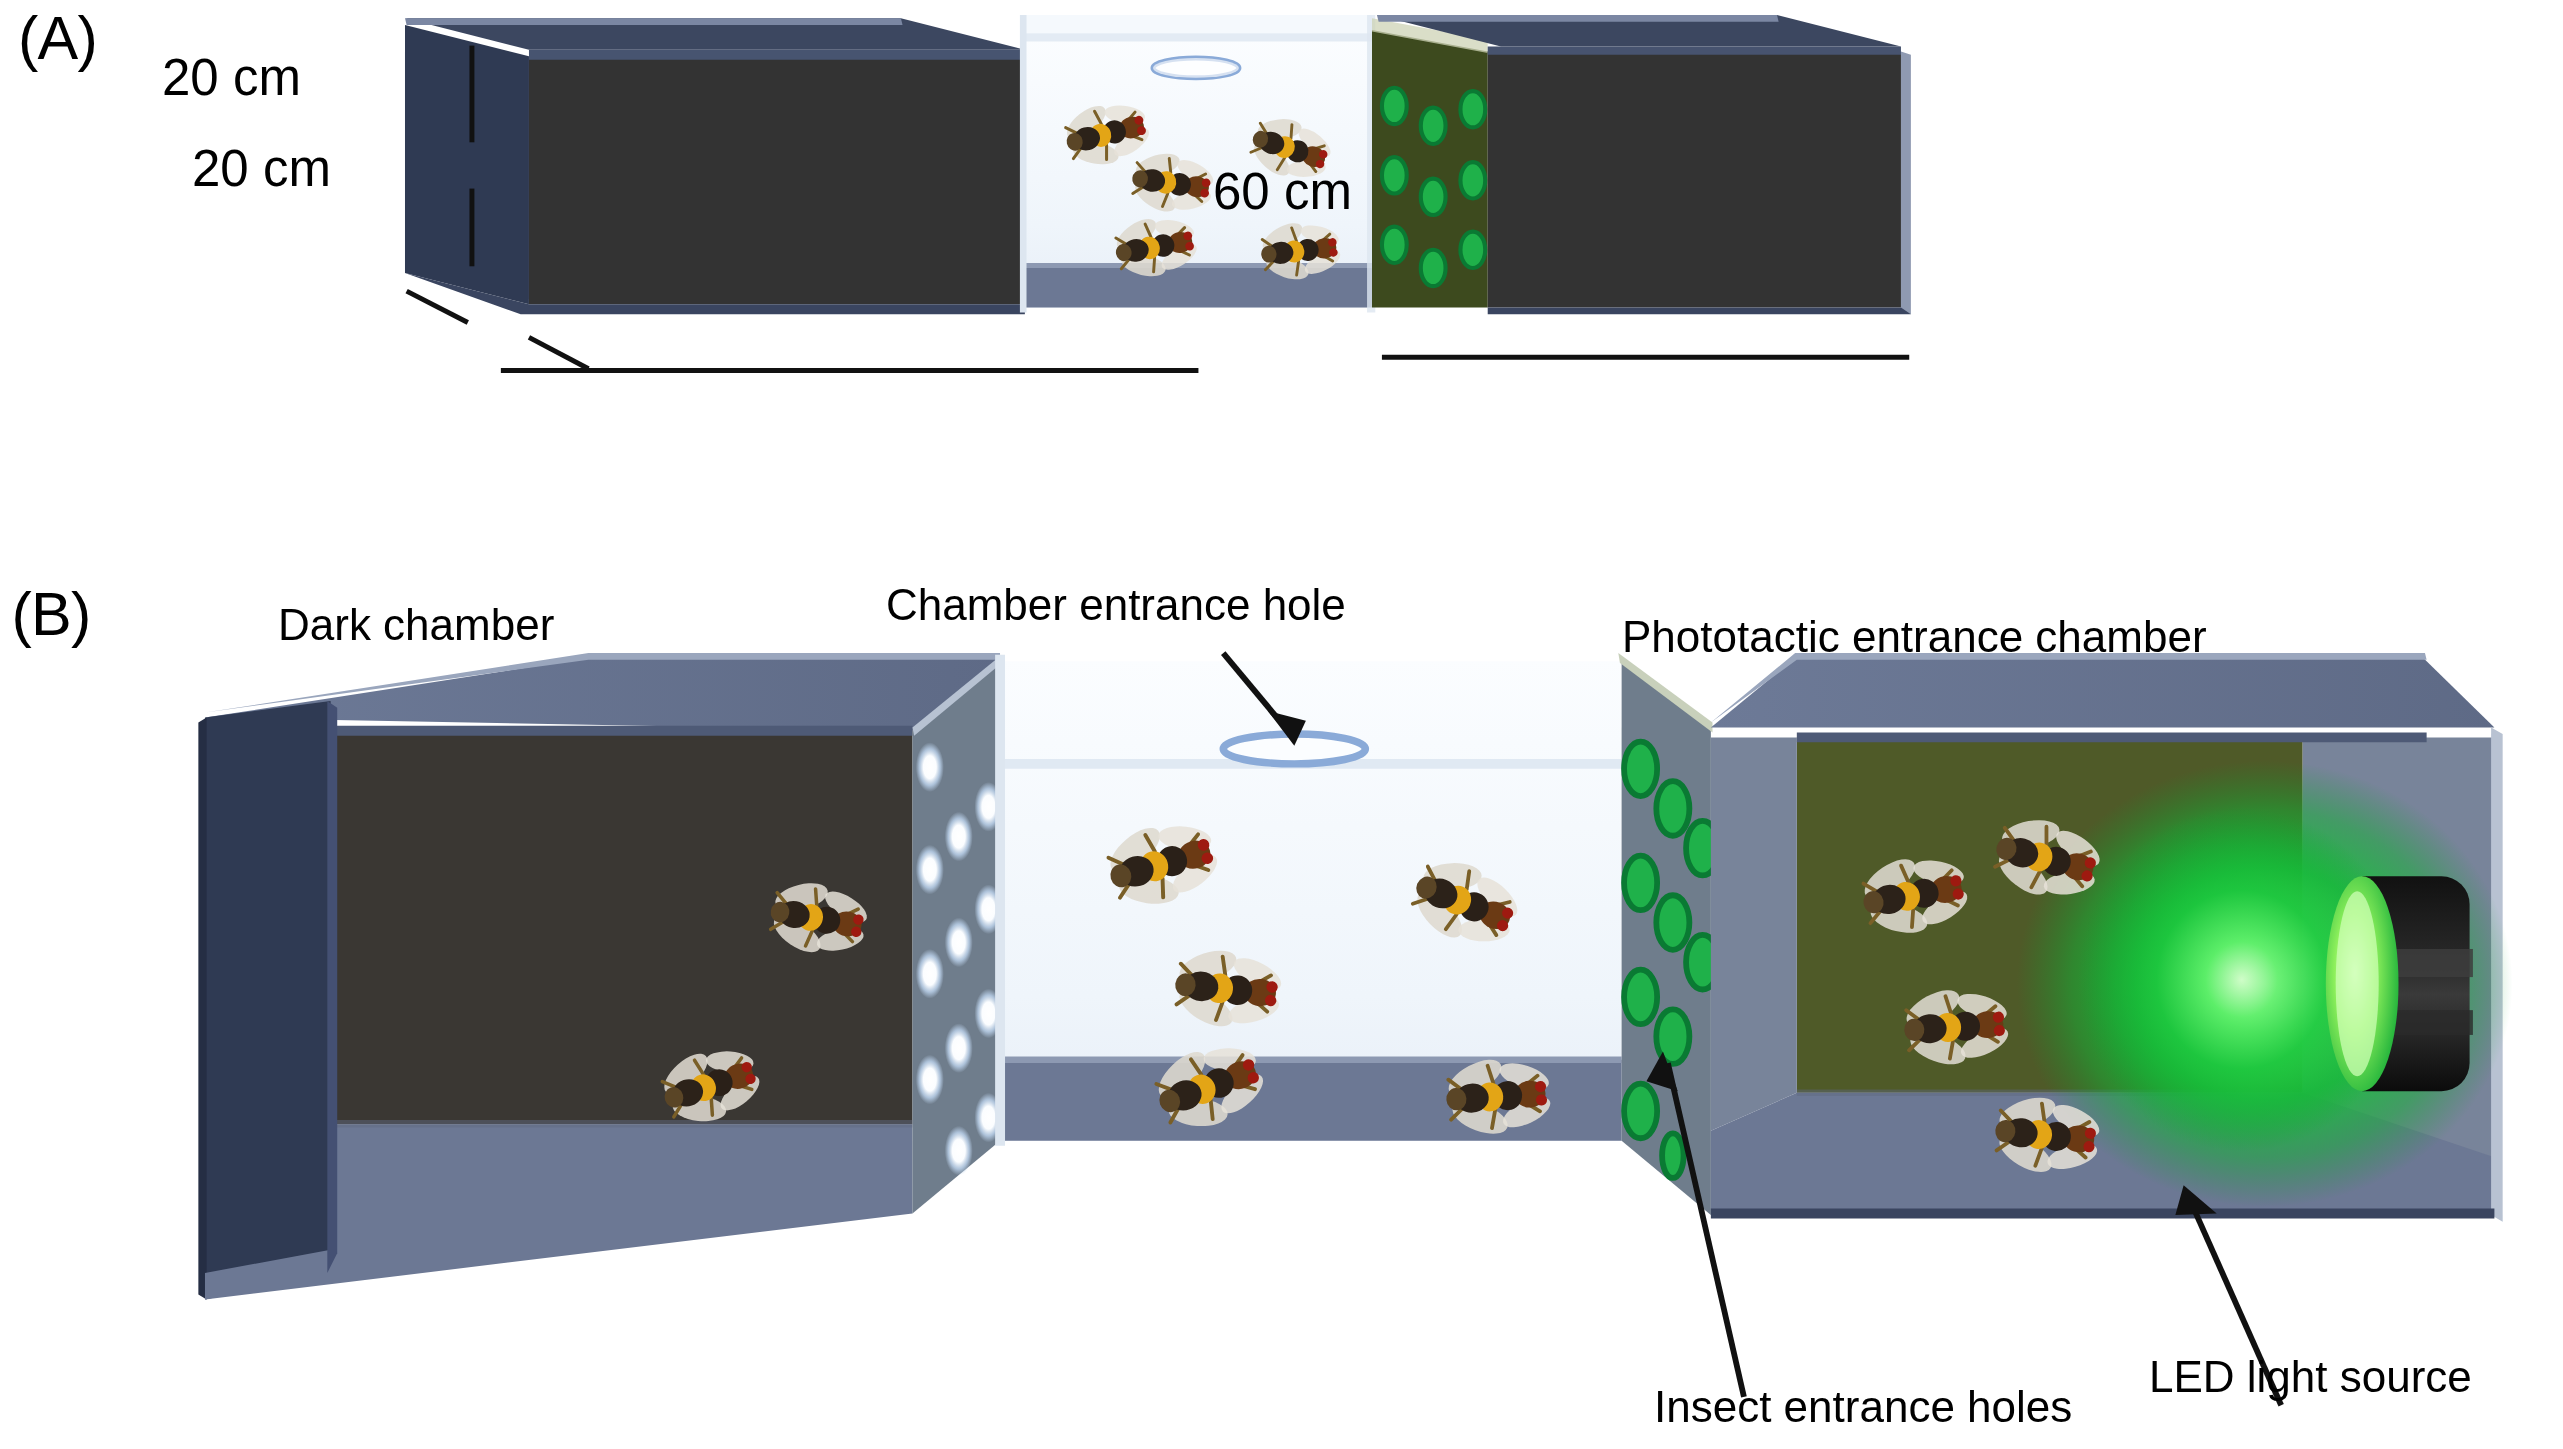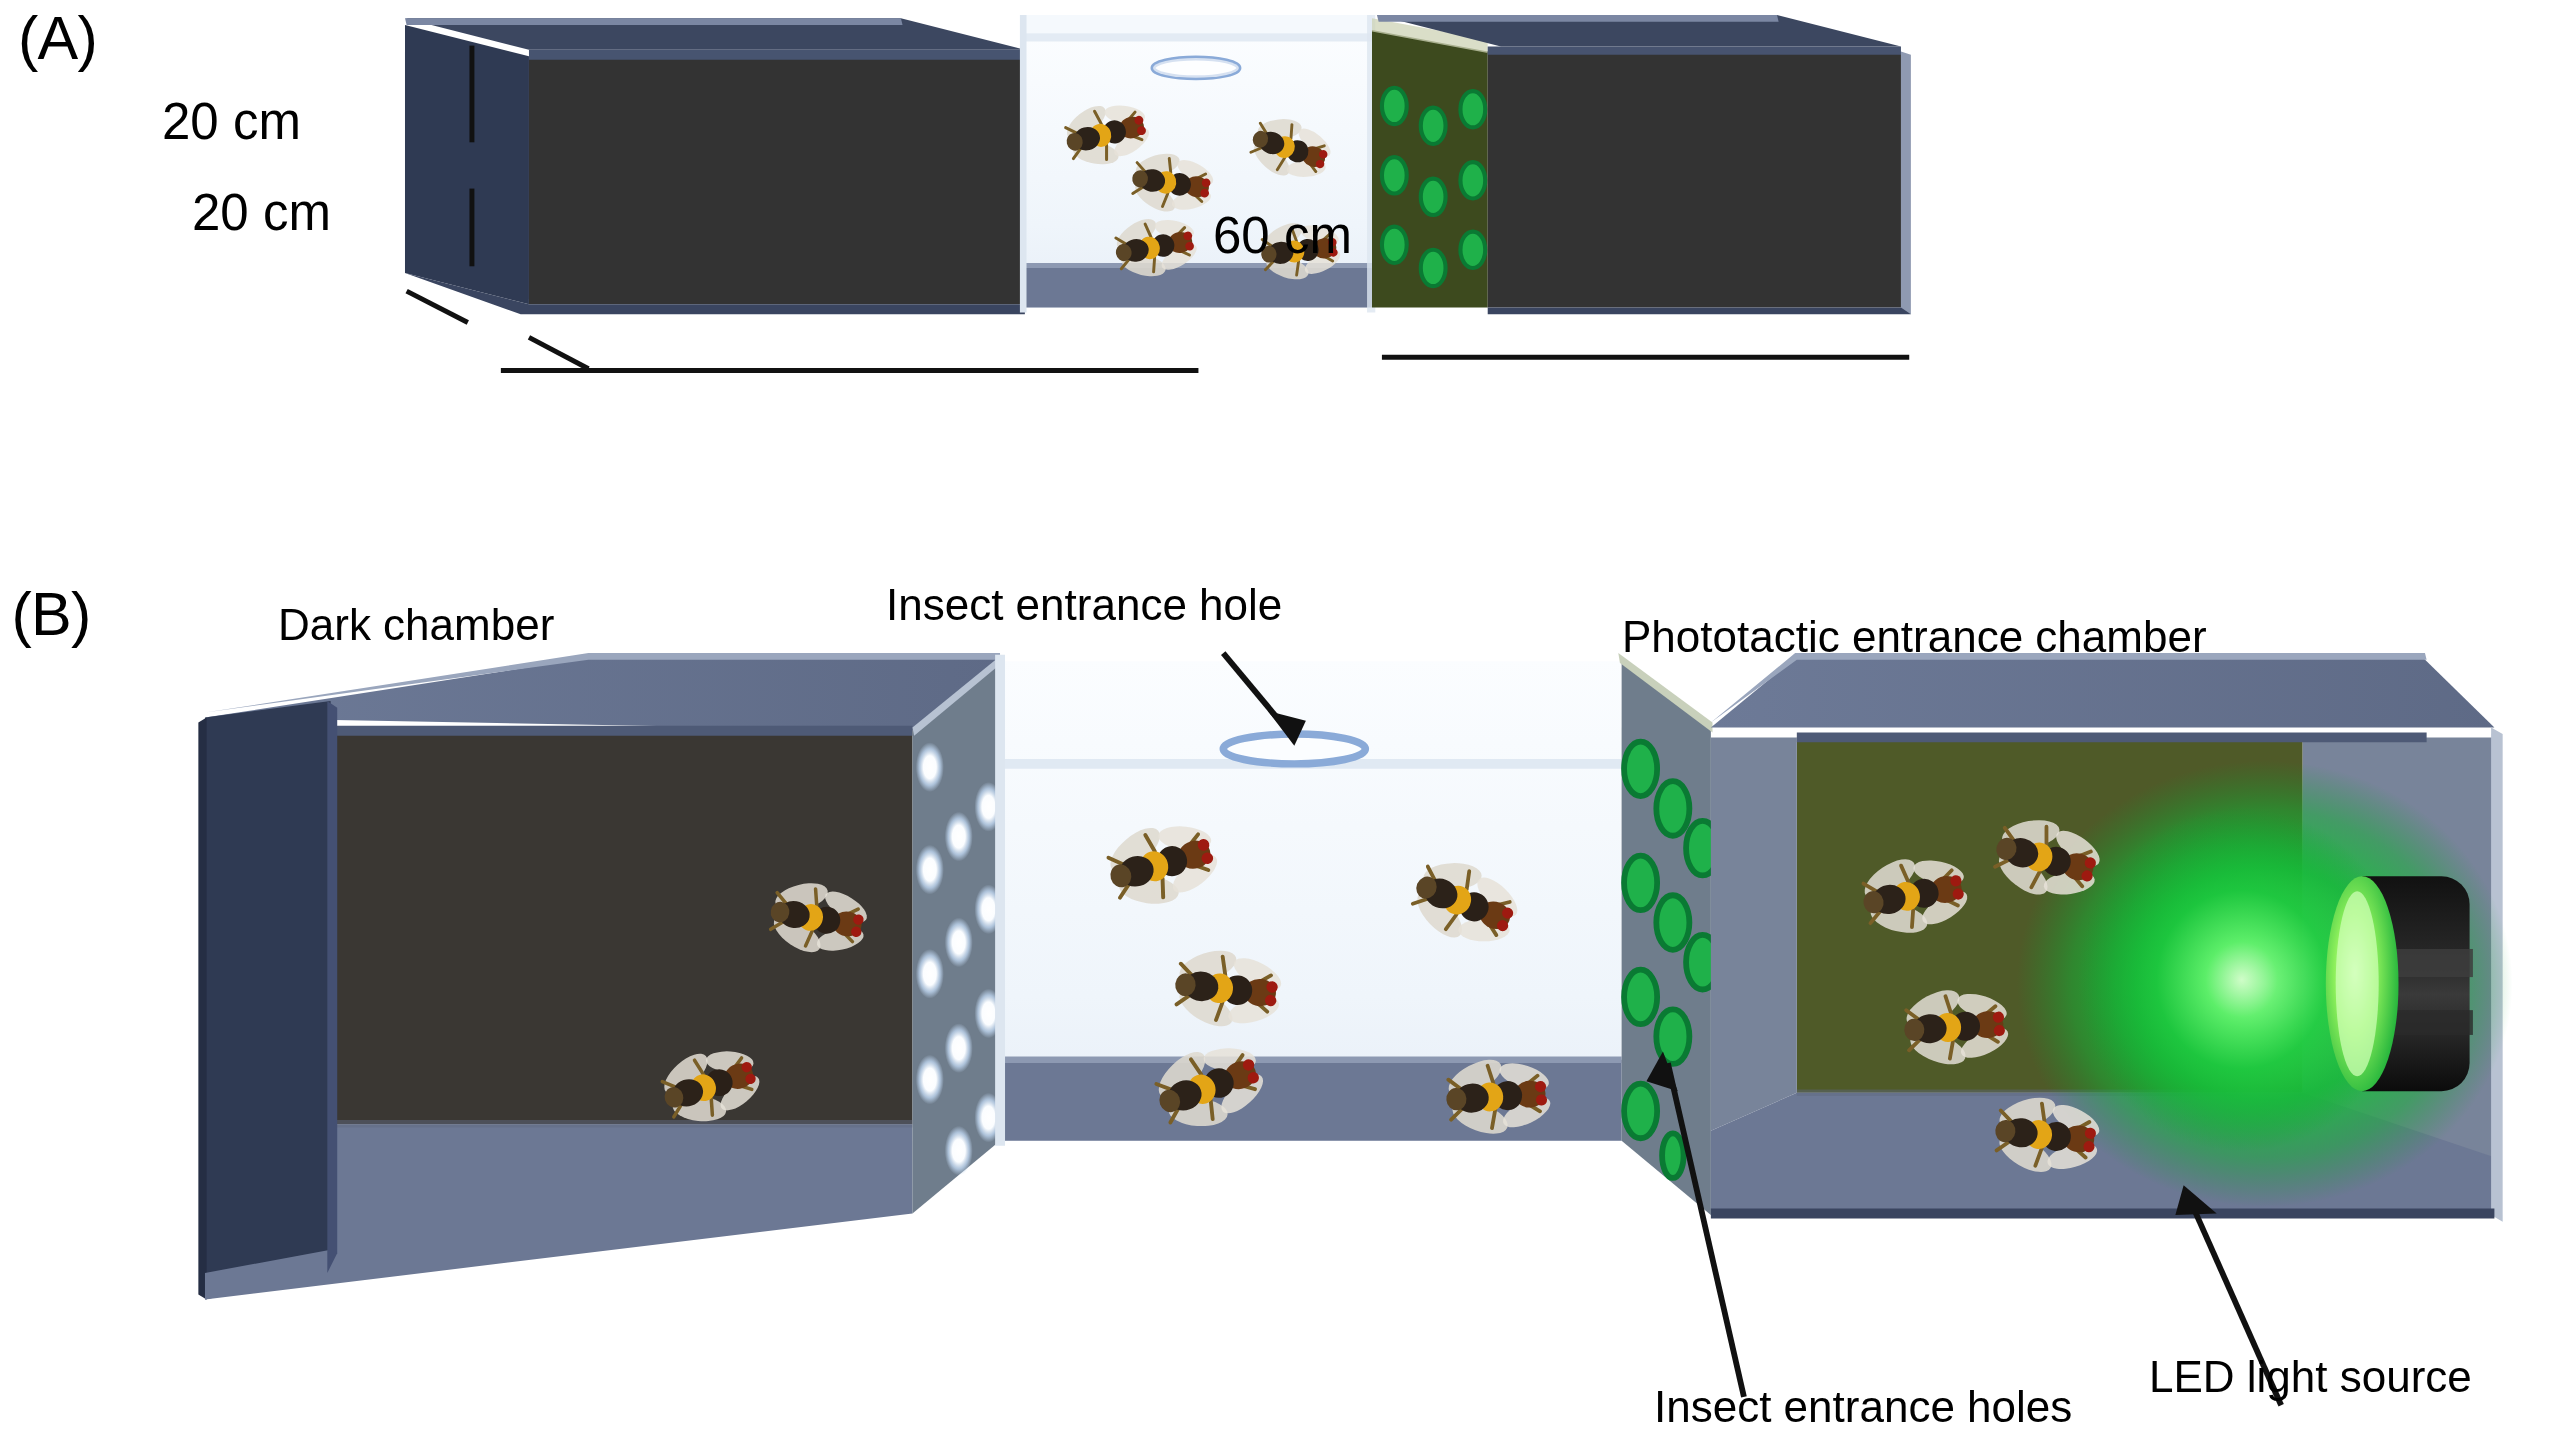--- a/index.html
+++ b/index.html
@@ -4,21 +4,21 @@
 <title>Phototactic Response Apparatus Diagram</title>
 <style>
   html,body{margin:0;padding:0;background:#ffffff;}
   body{width:2563px;height:1450px;position:relative;overflow:hidden;
        font-family:"Liberation Sans","DejaVu Sans",sans-serif;}
   .stage{position:absolute;inset:0;}
   svg.diagram{position:absolute;left:0;top:0;width:2563px;height:1450px;display:block;}
   .lbl{position:absolute;color:#000;white-space:nowrap;font-weight:400;
        font-family:"Liberation Sans","DejaVu Sans",sans-serif;}
   .panel-letter{font-size:61px;letter-spacing:-0.8px;}
-  .dim{font-size:51px;margin-top:44px;}
+  .dim{font-size:51px;}
   .callout-big{font-size:44px;}
 </style>
 </head>
 <body>
 
 <div class="stage">
 
 <svg class="diagram" viewBox="0 0 3101 1754">
   <defs>
 
@@ -287,21 +287,21 @@
 <div class="lbl dim" style="left:162px;top:48px;">20 cm</div>
 
 <div class="lbl dim" style="left:192px;top:139px;">20 cm</div>
 
 <div class="lbl dim" style="left:1213px;top:162px;">60 cm</div>
 
 <div class="lbl panel-letter" style="left:11.6px;top:579px;">(B)</div>
 
 <div class="lbl callout-big" style="left:278px;top:600px;">Dark chamber</div>
 
-<div class="lbl callout-big" style="left:886px;top:580px;">Insect entrance hole</div>
+<div class="lbl callout-big" style="left:886px;top:580px;">Chamber entrance hole</div>
 
 <div class="lbl callout-big" style="left:1622px;top:612px;">Phototactic entrance chamber</div>
 
 
 <div class="lbl callout-big" style="left:1654px;top:1382px;">Insect entrance holes</div>
 
 <div class="lbl callout-big" style="left:2149px;top:1352px;text-align:center;">LED  light source</div>
 
 </div>
 

